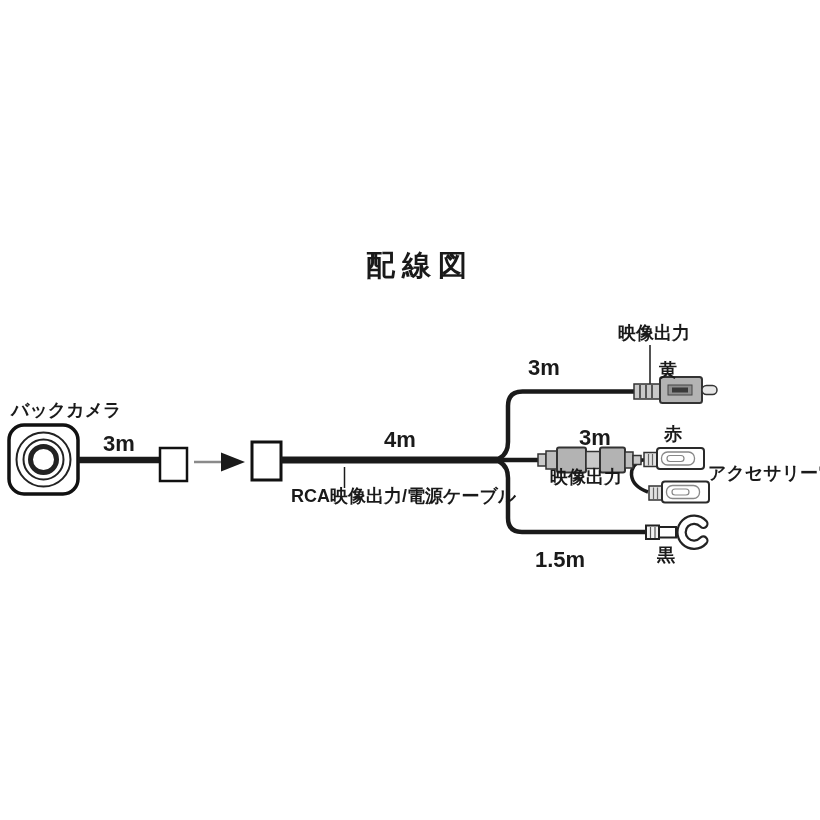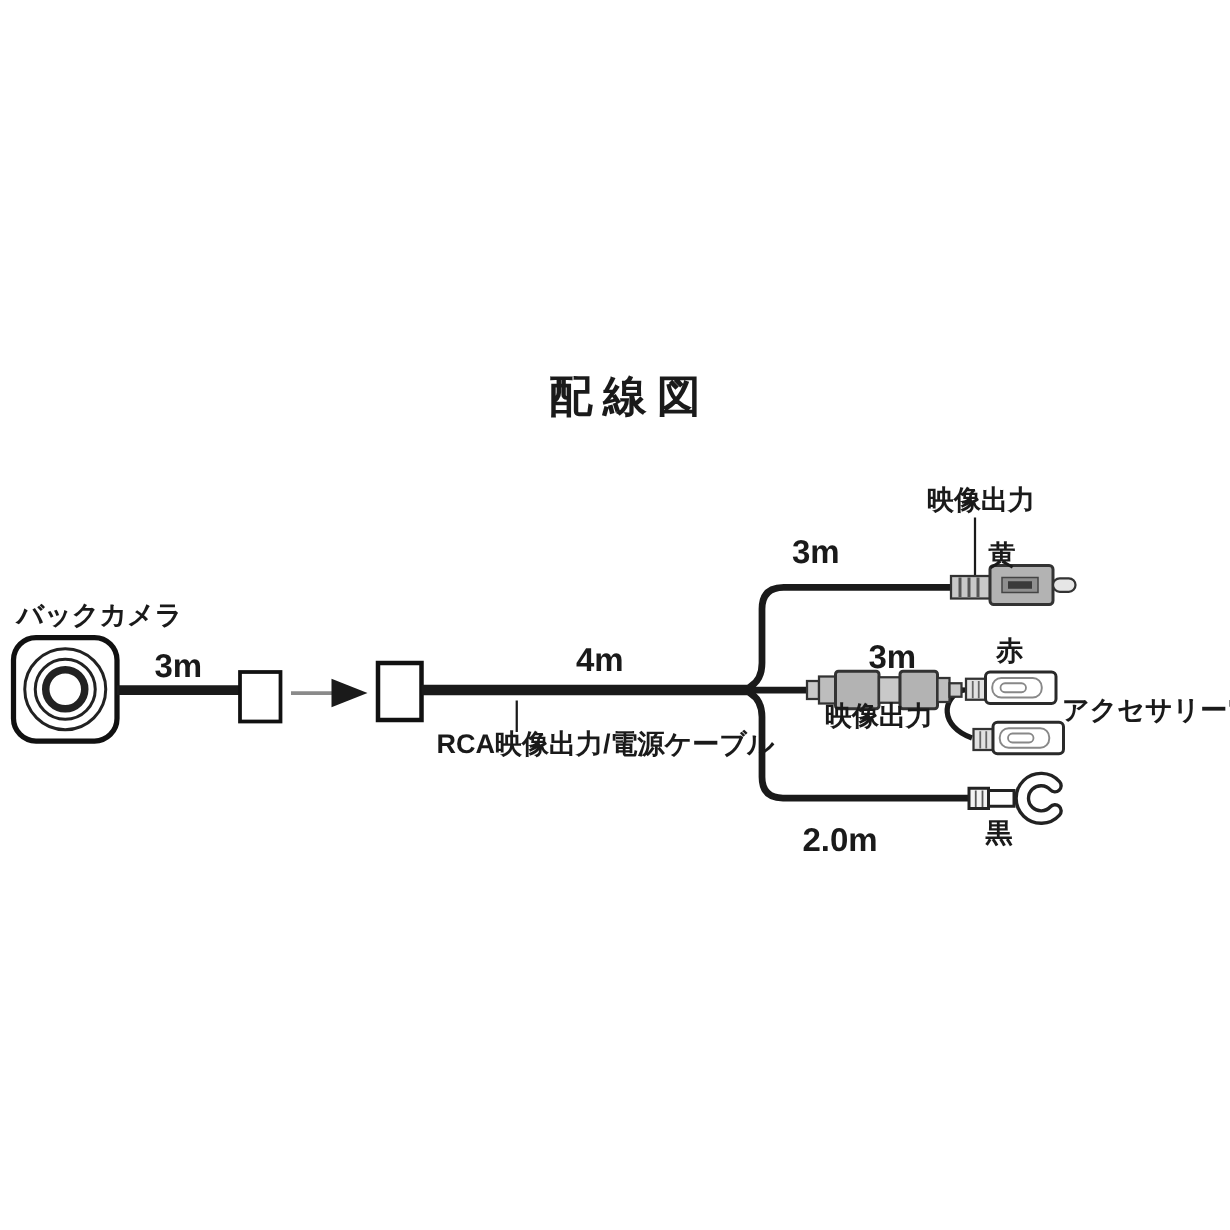--- a/index.html
+++ b/index.html
@@ -109,16 +109,16 @@
   <div class="lbl len" style="left:103px;top:432px;">3m</div>
   <div class="lbl len" style="left:384px;top:428px;">4m</div>
   <div class="lbl tag" style="left:249px;top:487px;margin-left:42px;">RCA映像出力/電源ケーブル</div>
   <div class="lbl len" style="left:528px;top:356px;">3m</div>
   <div class="lbl tag" style="left:618px;top:324px;">映像出力</div>
   <div class="lbl tag" style="left:659px;top:361px;">黄</div>
   <div class="lbl len" style="left:579px;top:426px;">3m</div>
   <div class="lbl tag" style="left:550px;top:468px;">映像出力</div>
   <div class="lbl tag" style="left:664px;top:425px;">赤</div>
   <div class="lbl tag" style="left:708px;top:464px;">アクセサリー電源</div>
-  <div class="lbl len" style="left:535px;top:548px;">2.0m</div>
+  <div class="lbl len" style="left:535px;top:548px;">1.5m</div>
   <div class="lbl tag" style="left:657px;top:546px;">黒</div>
 
 </div>
 
 </body></html>

